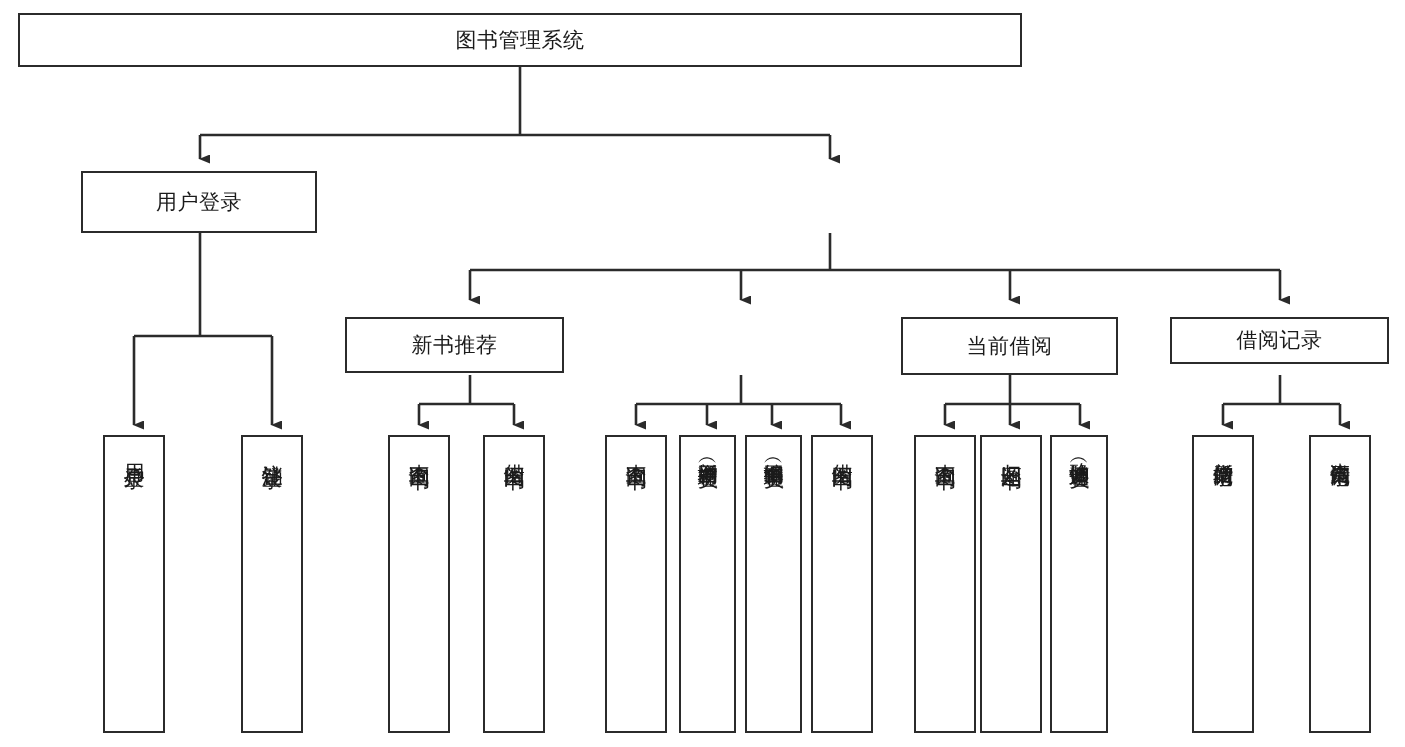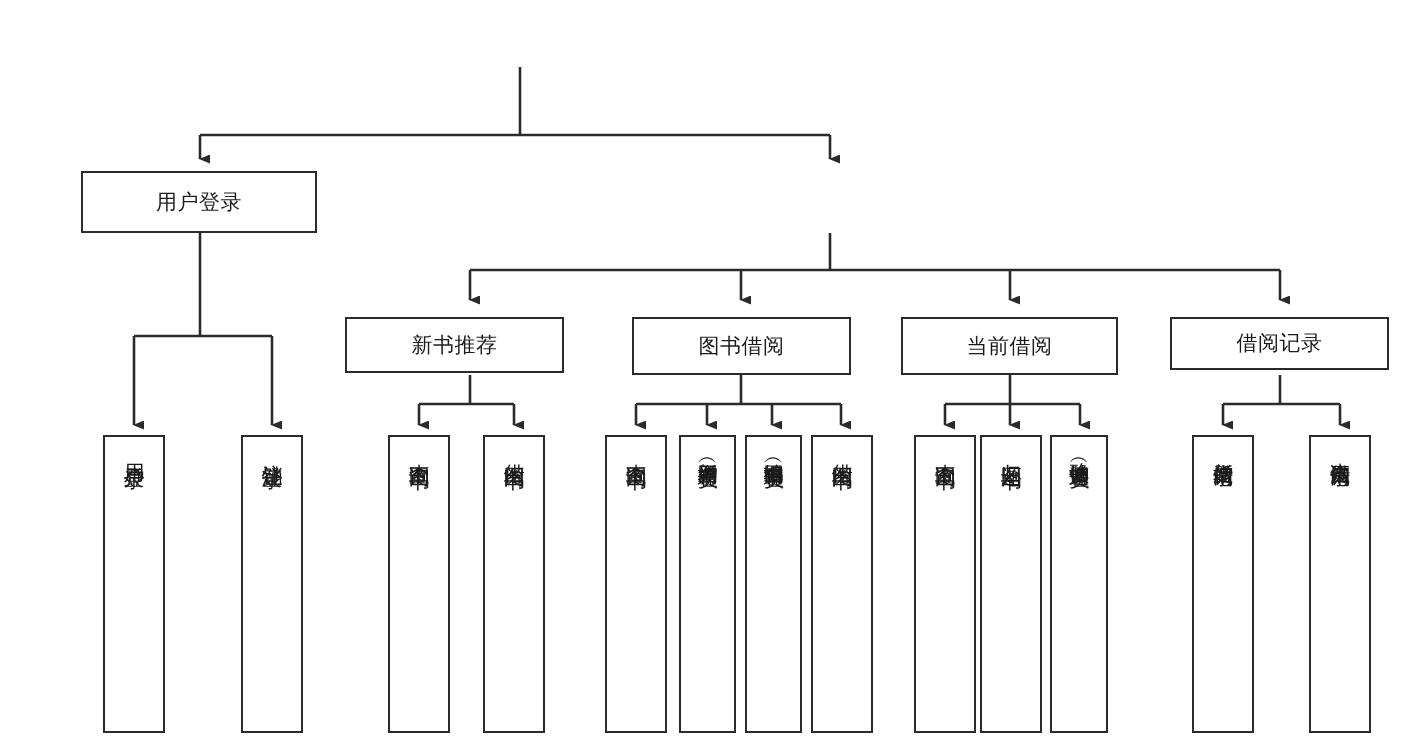--- a/index.html
+++ b/index.html
@@ -125,39 +125,39 @@
       <path d="M1010,404 L1010,425" marker-end="url(#arrow)"></path>
       <path d="M1080,404 L1080,425" marker-end="url(#arrow)"></path>
 
       <path d="M1280,375 L1280,404"></path>
       <path d="M1223,404 L1340,404"></path>
       <path d="M1223,404 L1223,425" marker-end="url(#arrow)"></path>
       <path d="M1340,404 L1340,425" marker-end="url(#arrow)"></path>
     </g>
   </svg>
 
+  <div class="node horiz" style="left:18px; top:13px; width:1004px; height:54px;">
+    <span class="label">图书管理系统</span>
+  </div>
 
   <div class="node horiz" style="left:81px; top:171px; width:236px; height:62px;">
     <span class="label">用户登录</span>
   </div>
 
 
   <div class="node horiz" style="left:345px; top:317px; width:219px; height:56px;">
     <span class="label">新书推荐</span>
   </div>
 
-  <div class="node horiz" style="left:632px; top:317px; width:219px; height:58px;">
-    <span class="label">图书借阅</span>
-  </div>
 
   <div class="node horiz" style="left:901px; top:317px; width:217px; height:58px;">
     <span class="label">当前借阅</span>
   </div>
 
-  <div class="node horiz" style="left:1170px; top:317px; width:219px; height:53px;">
+  <div class="node horiz" style="left:1170px; top:317px; width:219px; height:47px;">
     <span class="label">借阅记录</span>
   </div>
 
   <div class="node vert" style="left:103px; top:435px; width:62px; height:298px;">
     <span class="label">用户登录</span>
   </div>
 
   <div class="node vert" style="left:241px; top:435px; width:62px; height:298px;">
     <span class="label">注销登录</span>
   </div>

